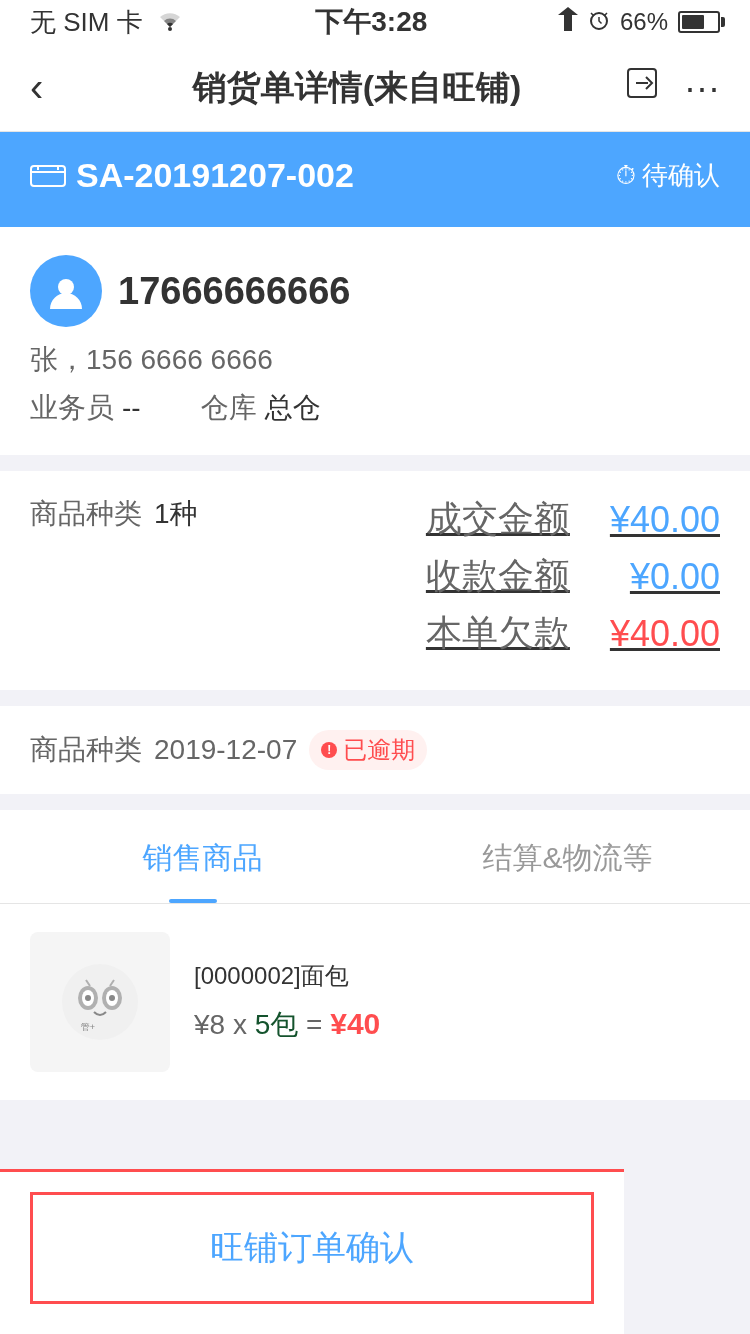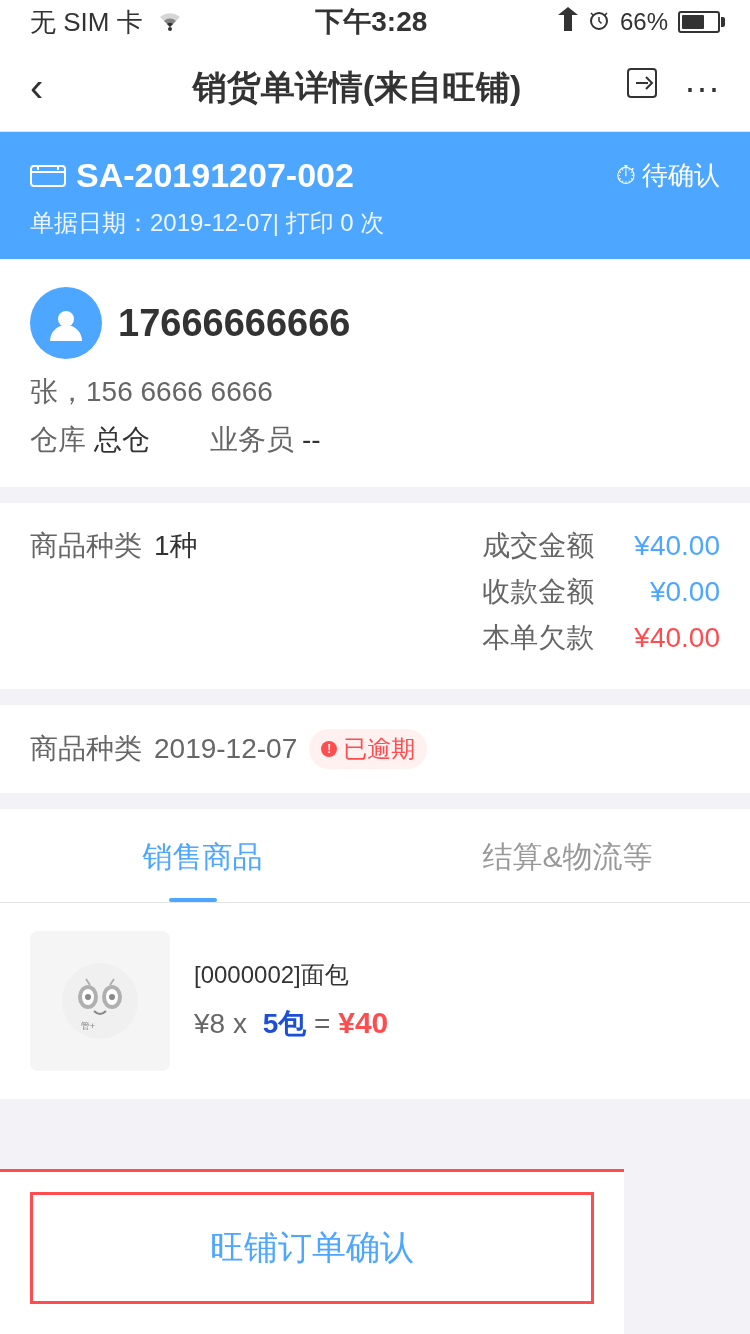--- a/index.html
+++ b/index.html
@@ -156,21 +156,21 @@
       background: #fff;
       padding: 24px 30px;
       margin-bottom: 16px;
       display: flex;
       align-items: flex-start;
       justify-content: space-between;
     }
     .summary-left { display: flex; align-items: center; gap: 12px; font-size: 28px; color: #666; }
     .summary-left-label { color: #666; }
     .summary-left-value { color: #333; font-weight: 500; }
-    .summary-right { text-align: center; font-size: 28px; }
+    .summary-right { text-align: center; font-size: 36px; text-decoration: underline; }
     .amount-row { display: flex; justify-content: space-between; gap: 40px; margin-bottom: 8px; align-items: center; }
     .amount-label { color: #666; }
     .amount-value-blue { color: #4da6ff; font-weight: 500; }
     .amount-value-red { color: #ff4d4f; font-weight: 500; }
 
     
     .due-section {
       background: #fff;
       padding: 24px 30px;
       margin-bottom: 16px;
@@ -251,21 +251,21 @@
       flex-shrink: 0;
       overflow: hidden;
     }
     .product-image svg { width: 80px; height: 80px; }
     .product-info { flex: 1; }
     .product-name { font-size: 24px; color: #333; margin-bottom: 14px; font-weight: 500; }
     .product-price {
       font-size: 28px;
       color: #666;
     }
-    .price-highlight { color: #1d4ed8; font-weight: 700; margin-left: 8px; }
+    .price-highlight { color: #14532d; font-weight: 400; }
     .price-total { color: #ff4d4f; font-weight: 700; font-size: 30px; }
 
     
     .bottom-spacer {
       background: #f2f2f7;
       height: 160px;
     }
 
     
     .confirm-btn-wrap {
@@ -348,44 +348,41 @@
           <rect x="1" y="4" width="34" height="20" rx="3" fill="none" stroke="#fff" stroke-width="2"></rect>
           <path d="M1 10h34M8 4v4M28 4v4" stroke="#fff" stroke-width="2"></path>
         </svg>
       <span>SA-20191207-002</span>
     </div>
     <div class="order-status">
       <span>⏱</span>
       <span>待确认</span>
     </div>
   </div>
-  <div class="order-date">
-    <span>单据日期：</span><span>2019-12-07</span><span>| 打印 0 次</span>
-  </div>
 </div>
 
 <div class="customer-section">
   <div class="customer-top">
     <div class="avatar">
       <svg width="40" height="40" viewBox="0 0 40 40">
         <circle cx="20" cy="16" r="8" fill="#fff"></circle>
         <path d="M4 38c0-8.8 7.2-16 16-16s16 7.2 16 16" fill="#fff"></path>
       </svg>
     </div>
     <div class="customer-phone">17666666666</div>
   </div>
   <div class="customer-name">张，156 6666 6666</div>
   <div class="customer-meta">
     <div class="meta-item">
+      <span class="meta-label">业务员</span>
+      <span class="meta-value">--</span>
+    </div>
+    <div class="meta-item">
       <span class="meta-label">仓库</span>
       <span class="meta-value">总仓</span>
-    </div>
-    <div class="meta-item">
-      <span class="meta-label">业务员</span>
-      <span class="meta-value">--</span>
     </div>
   </div>
 </div>
 
 <div class="summary-section">
   <div class="summary-left">
     <span class="summary-left-label">商品种类</span>
     <span class="summary-left-value">1种</span>
   </div>
   <div class="summary-right">

